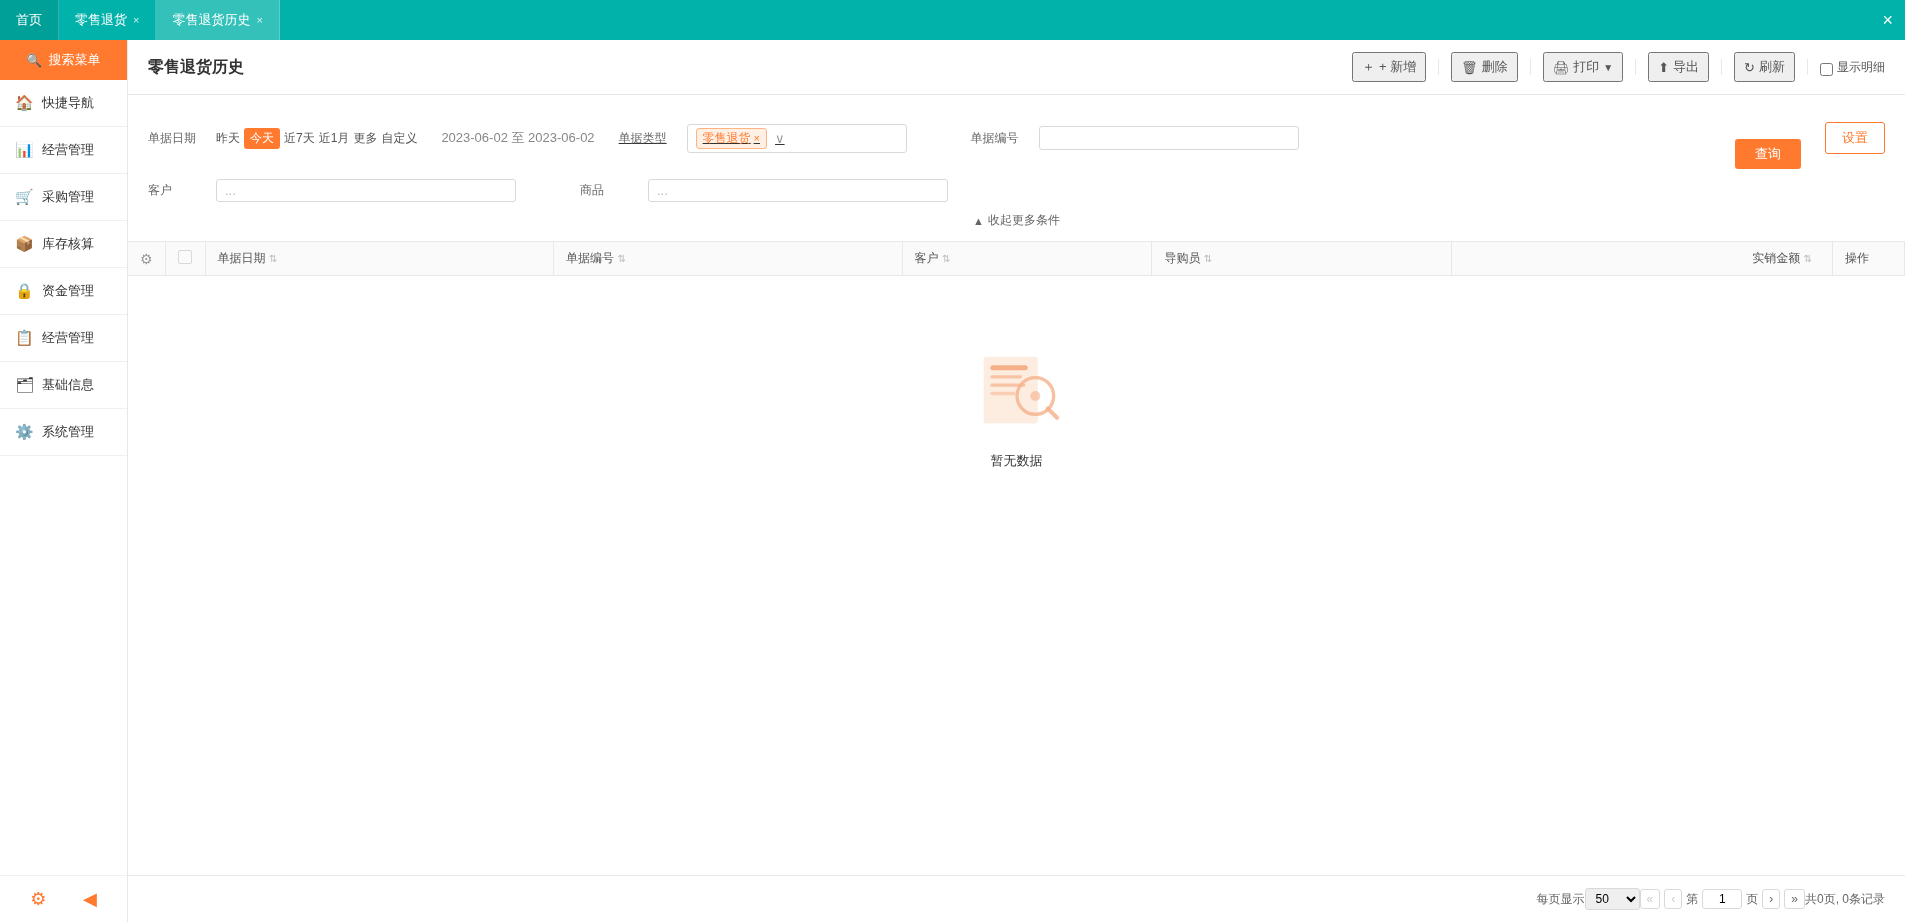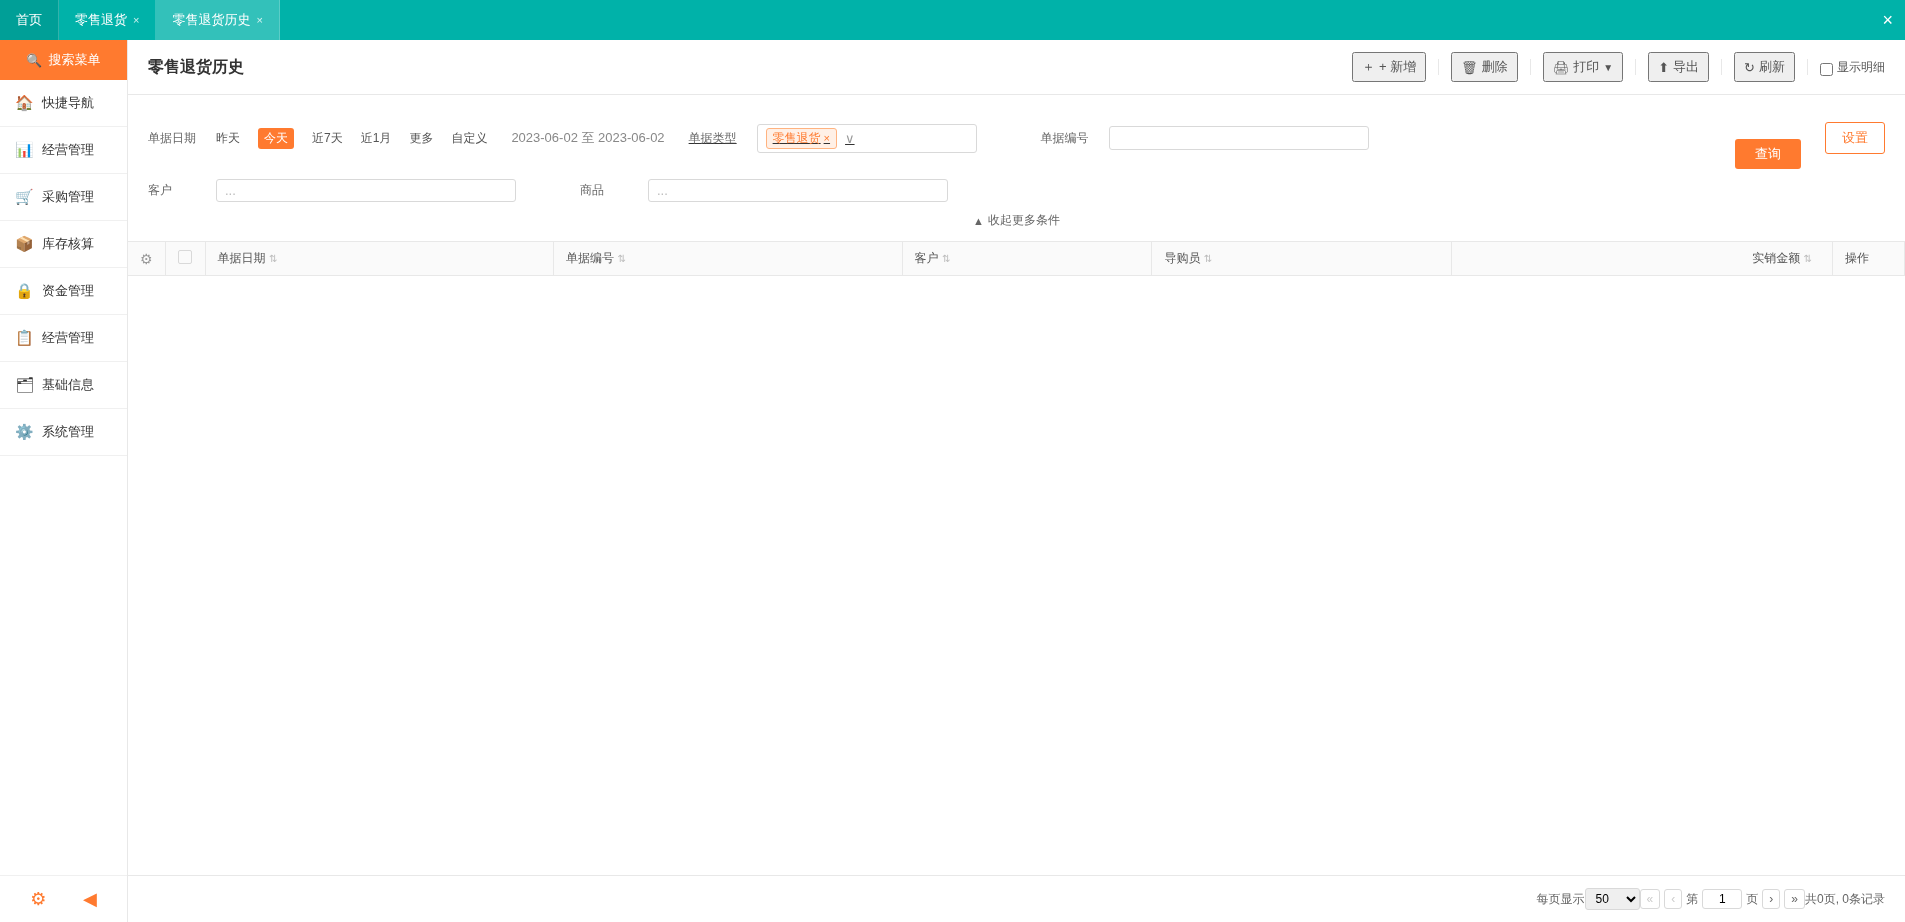--- a/index.html
+++ b/index.html
@@ -34,21 +34,21 @@
     .header-actions { display: flex; align-items: center; gap: 12px; }
     .action-btn { display: flex; align-items: center; gap: 4px; color: #555; font-size: 13px; cursor: pointer; padding: 4px 8px; }
     .btn-query { background: #ff7a2f; color: #fff; border: none; padding: 6px 20px; border-radius: 3px; cursor: pointer; font-size: 13px; }
     .btn-setting { background: #fff; color: #ff7a2f; border: 1px solid #ff7a2f; padding: 6px 16px; border-radius: 3px; cursor: pointer; font-size: 13px; }
     .show-detail-label { font-size: 12px; color: #555; display: flex; align-items: flex-end; gap: 4px; }
 
     
     .filter-area { background: #fff; padding: 12px 20px; border-bottom: 1px solid #e8e8e8; flex-shrink: 0; }
     .filter-row { display: flex; align-items: center; gap: 24px; margin-bottom: 10px; flex-wrap: wrap; }
     .filter-label { color: #666; font-size: 12px; white-space: nowrap; min-width: 60px; }
-    .filter-date-options { display: flex; align-items: center; gap: 18px; text-align: center; }
+    .filter-date-options { display: flex; align-items: center; gap: 4px; text-align: center; }
     .date-option { color: #555; font-size: 12px; cursor: pointer; }
     .date-option.active { background: #ff7a2f; color: #fff; padding: 2px 6px; border-radius: 3px; }
     .date-range { color: #888; font-size: 13px; }
     .filter-type-select { display: flex; align-items: center; border: 1px solid #d9d9d9; border-radius: 3px; padding: 3px 8px; min-width: 200px; background: #fff; }
     .filter-type-tag { background: #fff0e6; color: #ff7a2f; border: 1px solid #ffb380; border-radius: 3px; padding: 1px 6px; font-size: 12px; display: flex; align-items: center; gap: 3px; }
     .filter-type-tag .tag-close { cursor: pointer; color: #ff7a2f; font-size: 11px; }
     .filter-select-arrow { margin-left: auto; color: #999; }
     .filter-input { border: 1px solid #d9d9d9; border-radius: 3px; padding: 4px 8px; font-size: 12px; width: 200px; }
     .filter-input-placeholder { color: #bbb; }
     .filter-group { display: flex; align-items: center; gap: 8px; }
@@ -284,20 +284,33 @@
               </th>
               <th class="th-ops">
                 <span>操作</span>
               </th>
             </tr>
           </thead>
           <tbody>
           </tbody>
         </table>
 
+        <div class="empty-state">
+          <svg class="empty-icon" viewBox="0 0 120 120" xmlns="http://www.w3.org/2000/svg">
+            <rect x="20" y="25" width="65" height="80" rx="4" fill="#fde8d8" opacity="0.8"></rect>
+            <rect x="28" y="35" width="45" height="6" rx="3" fill="#f5b08a"></rect>
+            <rect x="28" y="47" width="38" height="4" rx="2" fill="#f5b08a" opacity="0.7"></rect>
+            <rect x="28" y="57" width="42" height="4" rx="2" fill="#f5b08a" opacity="0.7"></rect>
+            <rect x="28" y="67" width="30" height="4" rx="2" fill="#f5b08a" opacity="0.5"></rect>
+            <circle cx="82" cy="72" r="22" fill="none" stroke="#f5b08a" stroke-width="4" opacity="0.8"></circle>
+            <line x1="97" y1="87" x2="108" y2="98" stroke="#f5b08a" stroke-width="5" stroke-linecap="round" opacity="0.8"></line>
+            <circle cx="82" cy="72" r="6" fill="#f5b08a" opacity="0.6"></circle>
+          </svg>
+          <span>暂无数据</span>
+        </div>
       </div>
 
       <div class="pagination">
         <span class="page-size-label">每页显示</span>
         <select class="page-size-select">
           <option>20</option>
           <option selected="">50</option>
           <option>100</option>
         </select>
         <div class="page-nav">

